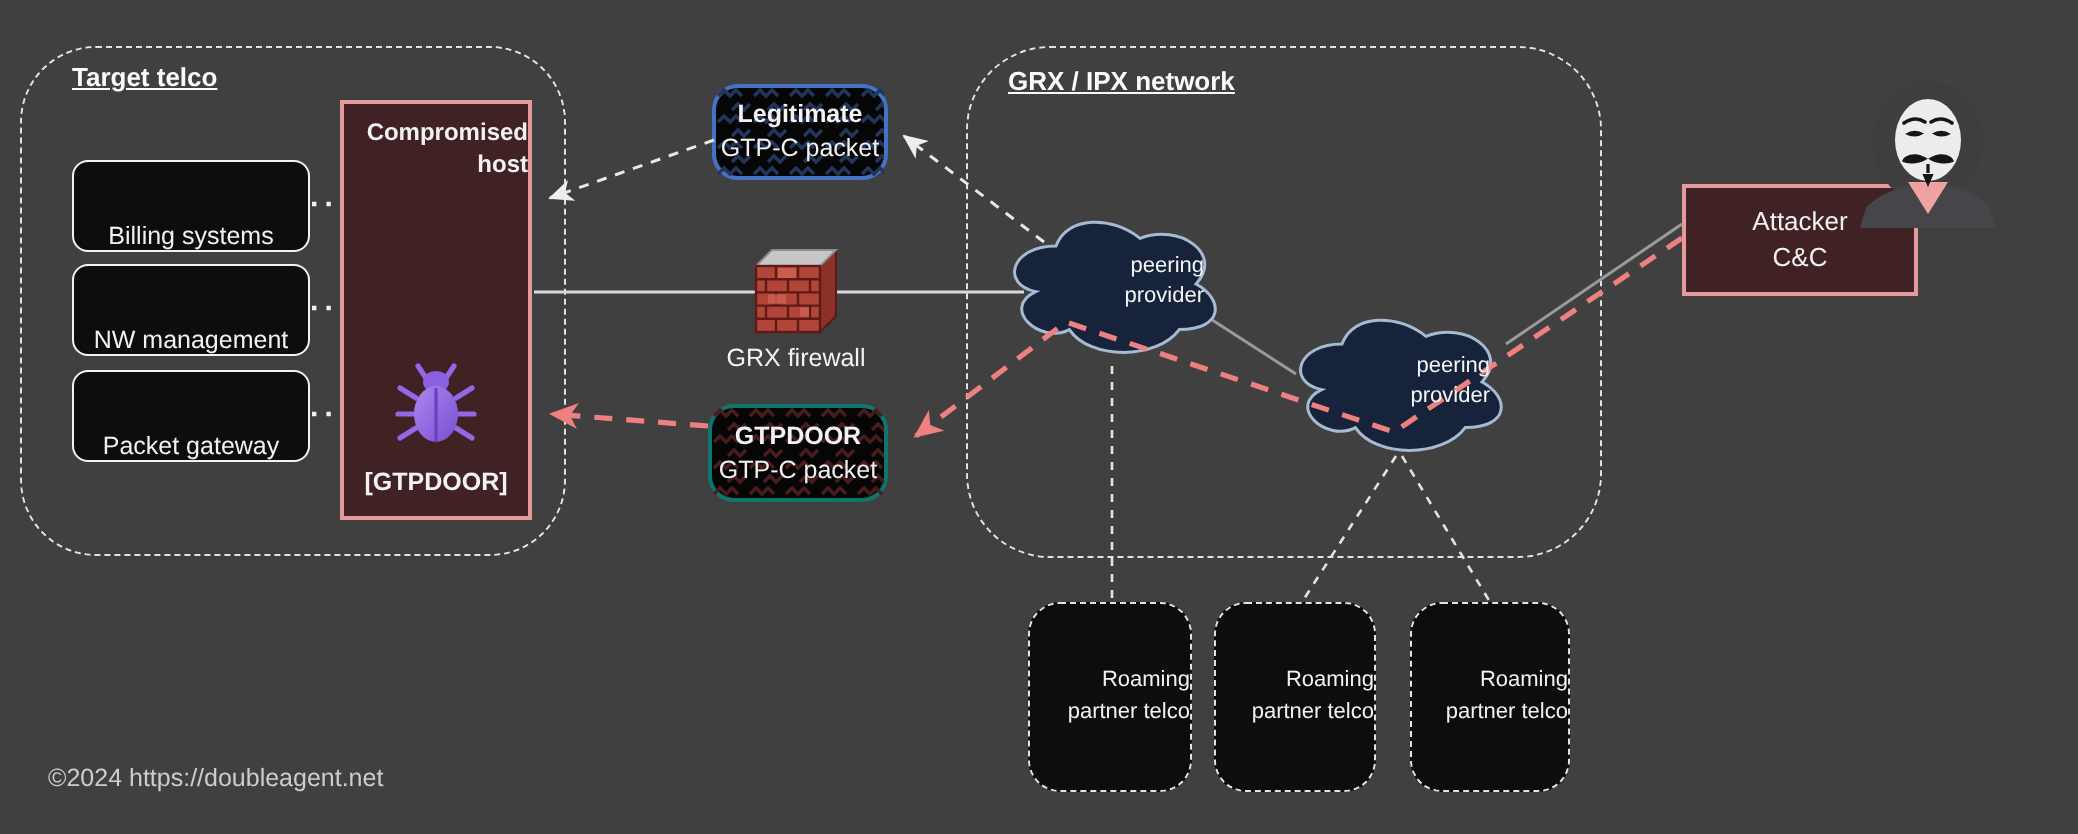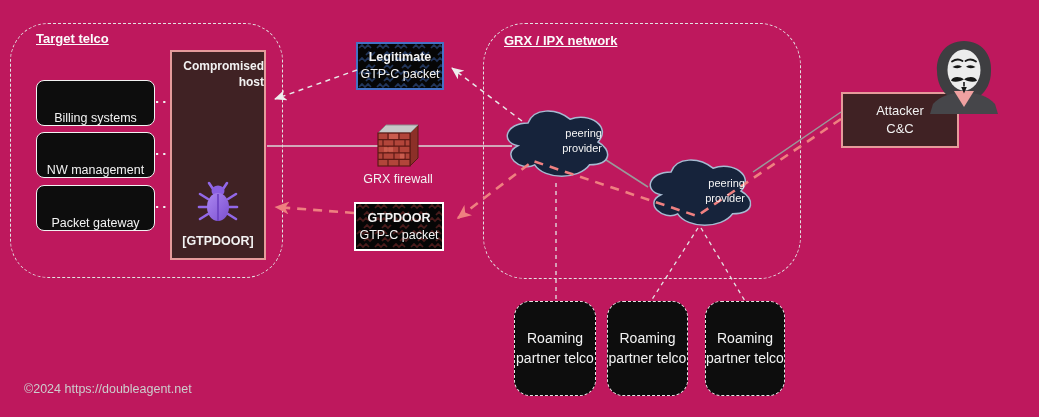--- a/index.html
+++ b/index.html
@@ -1,18 +1,18 @@
 <!DOCTYPE html>
 <html><head>
 <meta charset="utf-8">
 <style>
   html,body{margin:0;padding:0;background:#0d0d0d;}
   #stage{
     position:relative;width:1039px;height:417px;overflow:hidden;
-    background:#be185d;
+    background:#404040;
     font-family:"Liberation Sans","DejaVu Sans",sans-serif;
     color:#f2f2f2;
   }
   .abs{position:absolute;}
   
   .group-box{
     border:1.6px dashed #e3e3e3;border-radius:38px;background:transparent;z-index:1;
   }
   .group-title{
     font-weight:bold;font-size:13px;text-decoration:underline;color:#fbfbfb;z-index:3;white-space:nowrap;
@@ -26,35 +26,35 @@
   .maroon{
     background:#402224;border:2px solid #e59b9b;z-index:2;box-sizing:border-box;
   }
   #comp-host{left:170px;top:50px;width:96px;height:210px;text-align:center;}
   .ch-title{margin-top:7px;font-weight:bold;font-size:12px;line-height:1.3;text-align:right;}
   .ch-malware{position:absolute;left:0;bottom:10px;width:100%;font-weight:bold;font-size:12.5px;}
   #bug-wrap{position:absolute;left:50%;top:128px;transform:translateX(-50%);width:44px;height:44px;}
   
   .packet-box{
     box-sizing:border-box;background:#060606;z-index:2;display:flex;flex-direction:column;
-    align-items:center;justify-content:center;text-align:right;font-size:12.5px;line-height:1.35;
+    align-items:center;justify-content:center;text-align:right;font-size:12.5px;line-height:1.35;border-radius:13px;
   }
   .packet-box .pat{position:absolute;left:0;top:0;width:100%;height:100%;}
   .packet-box span{position:relative;z-index:1;}
   .pkt-line1{font-weight:bold;}
   #legit-box{left:356px;top:42px;width:88px;height:48px;border:2px solid #4472c4;}
-  #gtpdoor-box{left:354px;top:202px;width:90px;height:49px;border:2px solid #ffffff;}
+  #gtpdoor-box{left:354px;top:202px;width:90px;height:49px;border:2px solid #0f766e;}
   
   #attacker-box{left:841px;top:92px;width:118px;height:56px;display:flex;flex-direction:column;
     justify-content:center;font-size:13px;line-height:1.35;text-align:center;}
   
   .roam-box{
     top:301px;height:93px;border:1.6px dashed #e3e3e3;border-radius:16px;background:#0d0d0d;
-    display:flex;flex-direction:column;align-items:center;justify-content:center;
-    font-size:14px;line-height:1.4;text-align:center;z-index:2;
+    display:flex;flex-direction:column;align-items:flex-end;justify-content:center;
+    font-size:11px;line-height:1.4;text-align:center;z-index:2;
   }
   
   .cloud-label{
     width:92px;text-align:right;font-size:11px;line-height:1.35;z-index:8;color:#f5f5f5;
   }
   .icon-layer{z-index:8;}
   #overlay{position:absolute;left:0;top:0;width:1039px;height:417px;z-index:5;pointer-events:none;}
   #firewall-label{left:352px;top:172px;width:92px;text-align:center;font-size:12.5px;z-index:8;}
   #copyright{left:24px;top:382px;font-size:12.5px;color:#cdcdcd;z-index:3;}
 </style>

